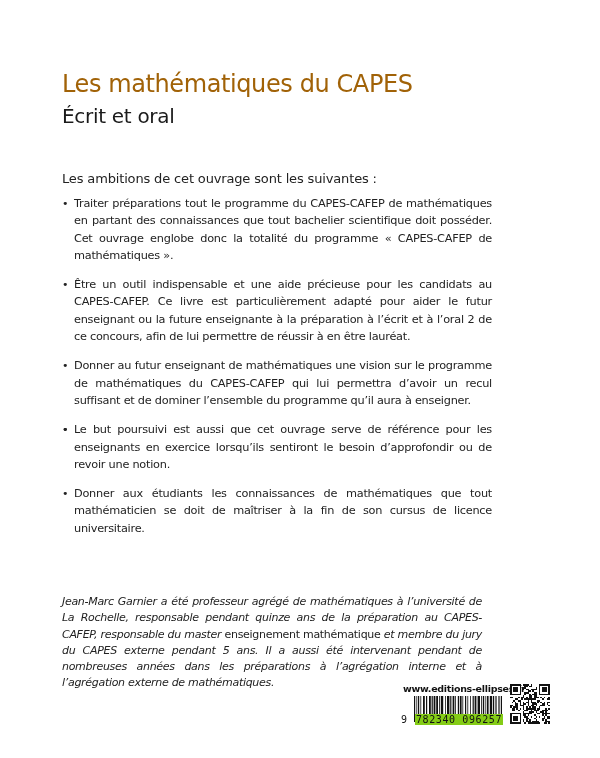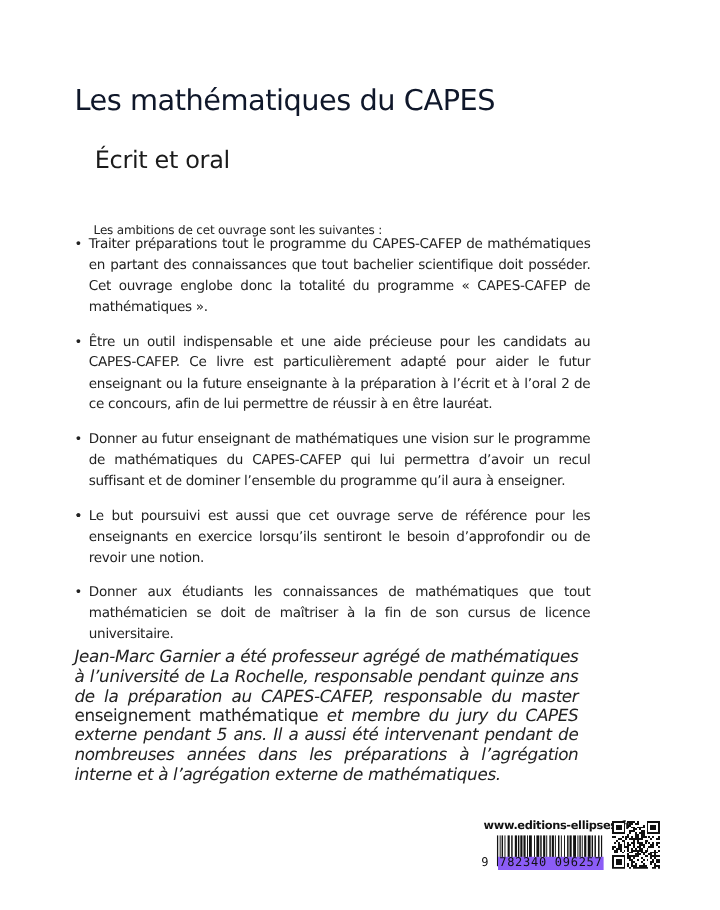--- a/index.html
+++ b/index.html
@@ -3,62 +3,62 @@
 <meta charset="utf-8">
 <style>
   html, body { margin: 0; padding: 0; }
   body {
     width: 600px; height: 758px; background: #ffffff; position: relative; overflow: hidden;
     font-family: "DejaVu Sans", sans-serif; color: #222222;
   }
   .title {
     position: absolute; left: 62px; top: 70px; margin: 0;
     font-family: "DejaVu Sans", sans-serif; font-weight: normal;
-    font-size: 24px; letter-spacing: -0.4px; color: #0f172a; white-space: nowrap;
+    font-size: 24px; letter-spacing: -0.4px; color: #a16207; white-space: nowrap;
   }
   .subtitle {
-    position: absolute; left: 62px; top: 104px; margin: 17px;
+    position: absolute; left: 62px; top: 104px; margin: 0;
     font-family: "DejaVu Sans", sans-serif; font-weight: normal;
     font-size: 20px; letter-spacing: -0.3px; color: #1a1a1a; white-space: nowrap;
   }
   .intro {
-    position: absolute; left: 62px; top: 171px; margin: 16px;
-    font-size: 10px; letter-spacing: -0.15px; color: #222;
+    position: absolute; left: 62px; top: 171px; margin: 0;
+    font-size: 13px; letter-spacing: -0.15px; color: #222;
   }
   .list {
     position: absolute; left: 62px; top: 195px; width: 430px; margin: 0; padding: 0; list-style: none;
   }
   .list li {
     position: relative; padding-left: 12px; margin: 0 0 12px 0;
     font-size: 11.3px; line-height: 17.3px; letter-spacing: -0.25px; color: #222;
     text-align: justify;
   }
   .list li .bullet {
     position: absolute; left: 0; top: 0; font-size: 11px;
   }
   .bio {
-    position: absolute; left: 62px; top: 540px; width: 420px; margin: 0;
-    font-size: 14px; line-height: 16.3px; letter-spacing: -0.3px; color: #222;
+    position: absolute; left: 62px; top: 594px; width: 420px; margin: 0;
+    font-size: 11px; line-height: 16.3px; letter-spacing: -0.3px; color: #222;
     font-style: italic; text-align: justify;
   }
   .bio .upright { font-style: normal; }
   .website {
     position: absolute; left: 403px; top: 683px;
     font-family: "DejaVu Sans", sans-serif; font-weight: bold; font-size: 9.5px;
     letter-spacing: -0.3px; color: #111; white-space: nowrap;
   }
   .barcode {
     position: absolute; left: 414px; top: 696px; width: 88px; height: 26px;
   }
   .isbn {
     position: absolute; left: 401px; top: 714px; width: 104px; height: 14px;
     font-family: "DejaVu Sans Mono", monospace; font-size: 10px; color: #111;
   }
   .isbn .first { position: absolute; left: 0; top: 0; }
-  .isbn .rest { position: absolute; left: 14px; top: 0; letter-spacing: 0.6px; background: #8b5cf6; padding: 0 1px; }
+  .isbn .rest { position: absolute; left: 14px; top: 0; letter-spacing: 0.6px; background: #84cc16; padding: 0 1px; }
   .qr {
     position: absolute; left: 510px; top: 684px; width: 40px; height: 40px;
   }
 </style>
 </head>
 <body>
 
 <h1 class="title">Les mathématiques du CAPES</h1>
 <h2 class="subtitle">Écrit et oral</h2>
 

